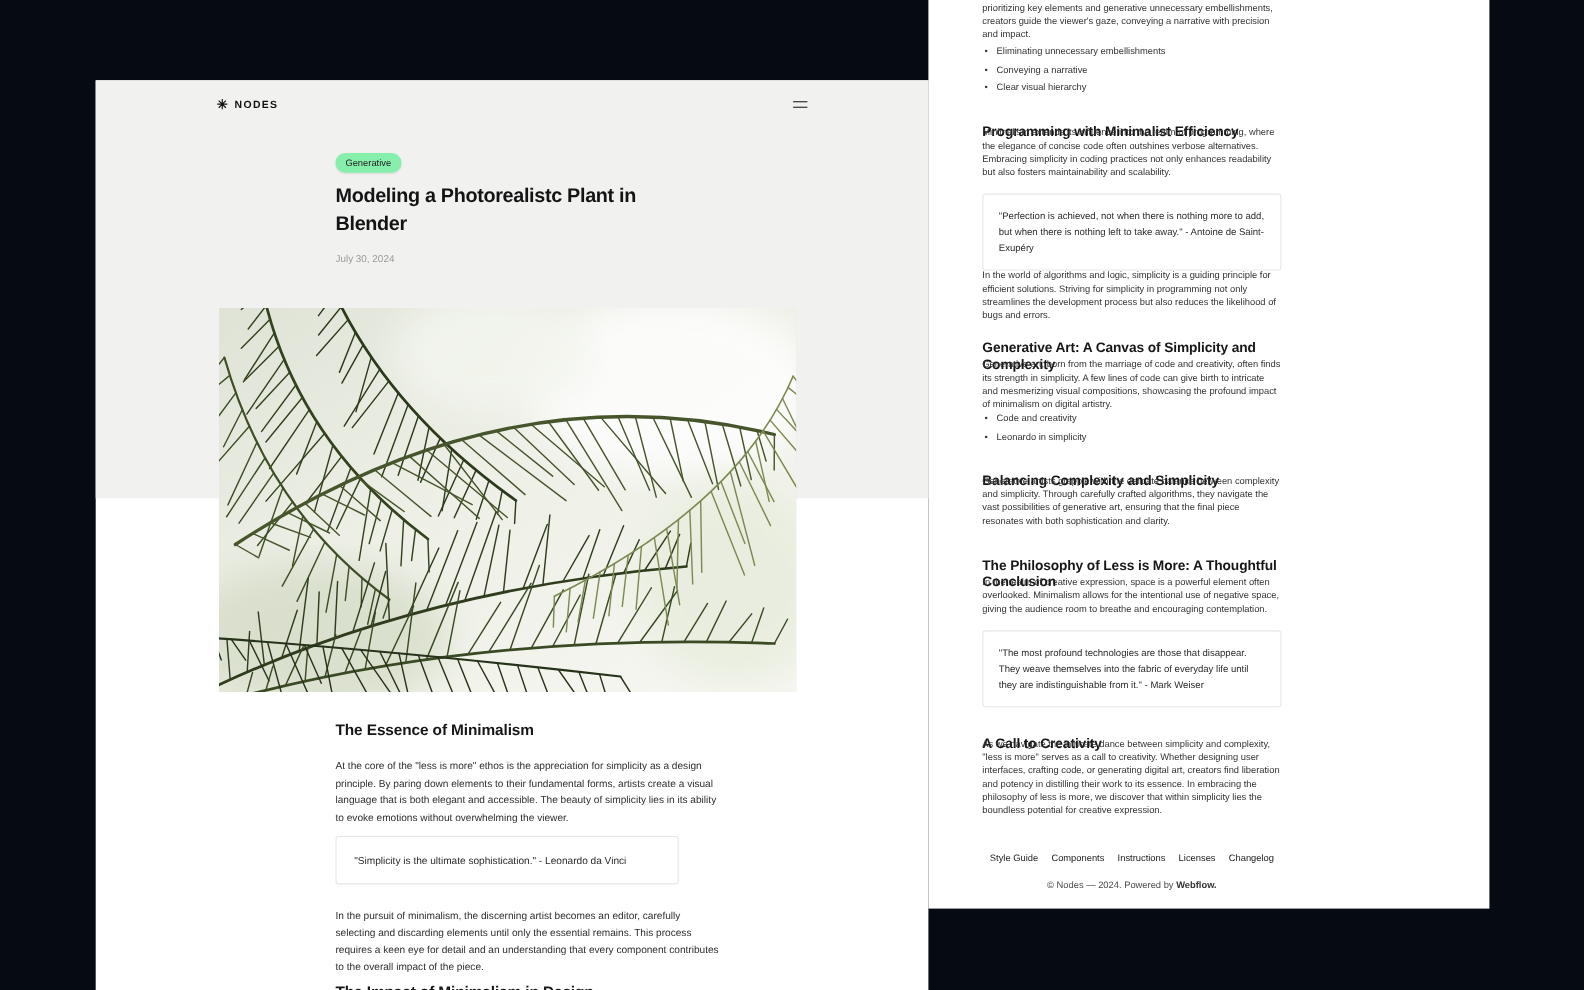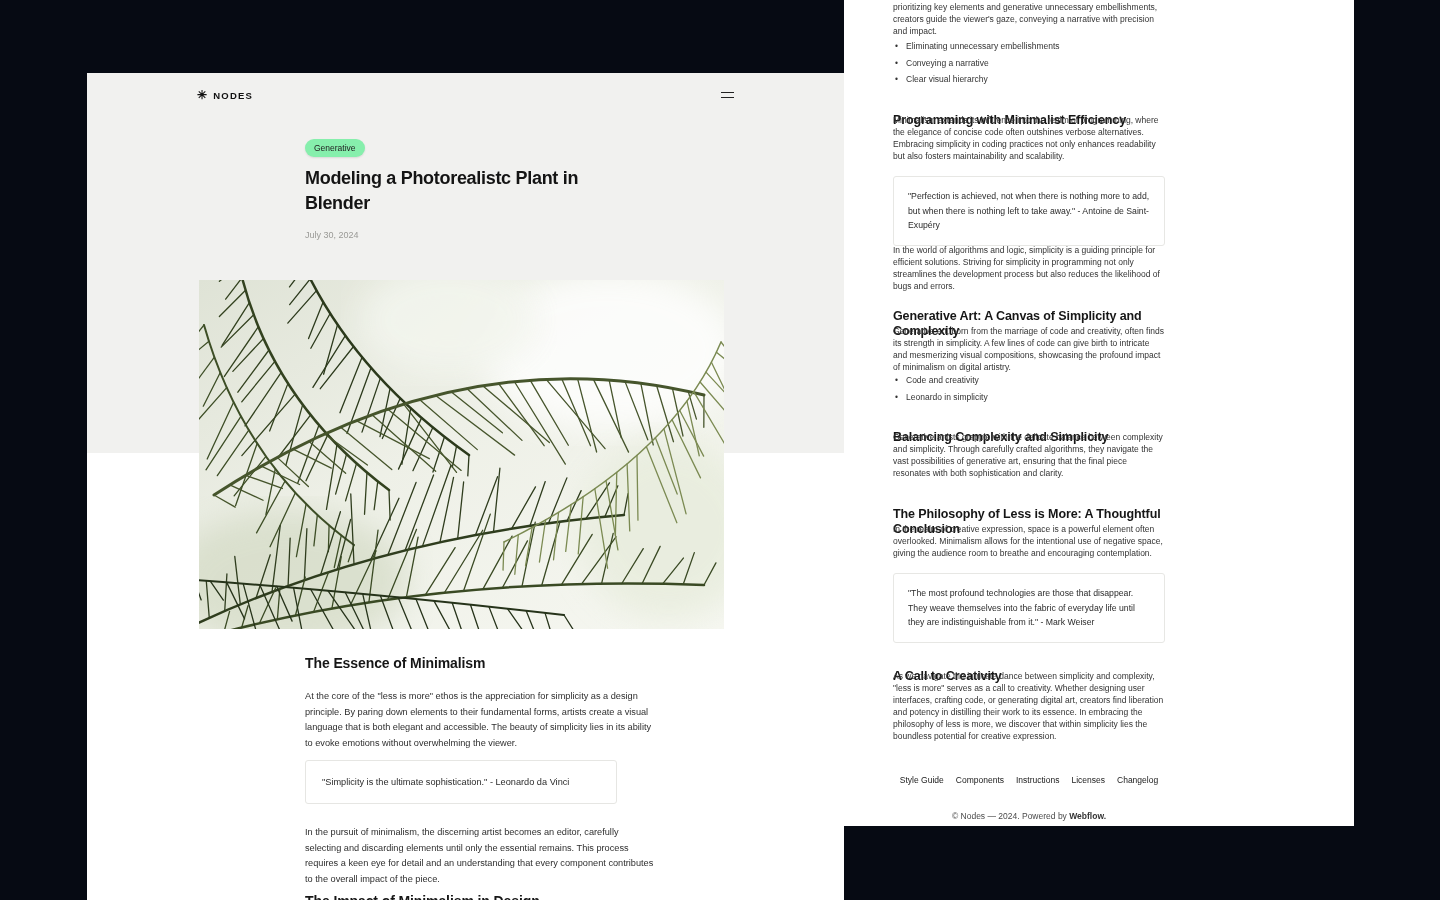--- a/index.html
+++ b/index.html
@@ -32,21 +32,21 @@
   
   .h2R { position:absolute; left:49px; width:280px; font-size:12.5px; font-weight:700; color:#161616; letter-spacing:-0.1px; line-height:15px;margin-top:17px; }
   .bodyR { position:absolute; left:49px; width:272px; font-size:8.5px; line-height:12px; color:#333; }
   .quoteR { position:absolute; left:49px; width:272px; border:1px solid #e7e7e4; border-radius:3px; background:#fff; padding:12px 14px; font-size:8.7px; line-height:14.5px; color:#2b2b2b; }
   ul.bullets { list-style:none; }
   ul.bullets li { position:relative; padding-left:13px; margin-bottom:4.6px; }
   ul.bullets li::before { content:"•"; position:absolute; left:2px; top:0; color:#333; }
 
   .footer-links { position:absolute; left:49px; width:272px; top:793px; text-align:center; font-size:8.5px; color:#1a1a1a; }
   .footer-links a { color:#1a1a1a; text-decoration:none; margin:0 6px; cursor:pointer; }
-  .copyright { position:absolute; left:49px; width:272px; top:817px; text-align:center; font-size:8.5px; color:#4a4a4a;margin-top:12px; }
+  .copyright { position:absolute; left:49px; width:272px; top:817px; text-align:center; font-size:8.5px; color:#4a4a4a; }
   .copyright .wf { font-weight:700; color:#333; cursor:pointer; }
 </style>
 </head>
 <body>
 
 <div class="panel panel-left">
   <div class="hero-bg"></div>
 
   <div class="site-header">
     <div class="logo">

